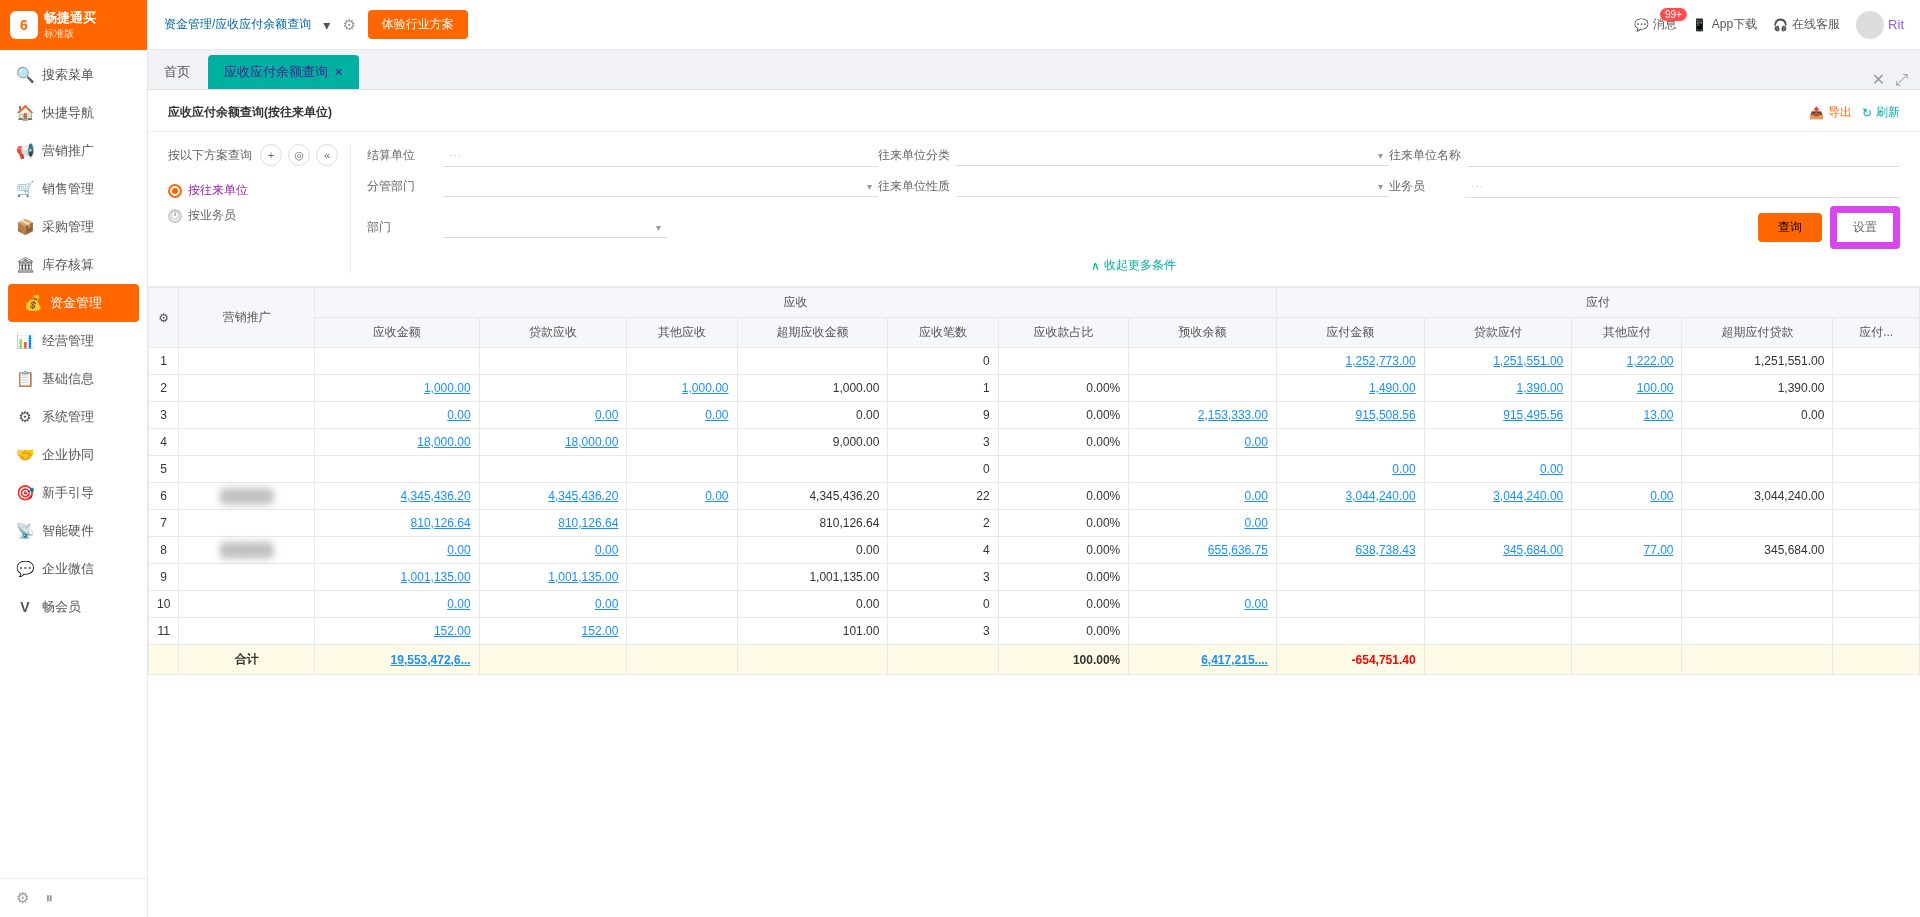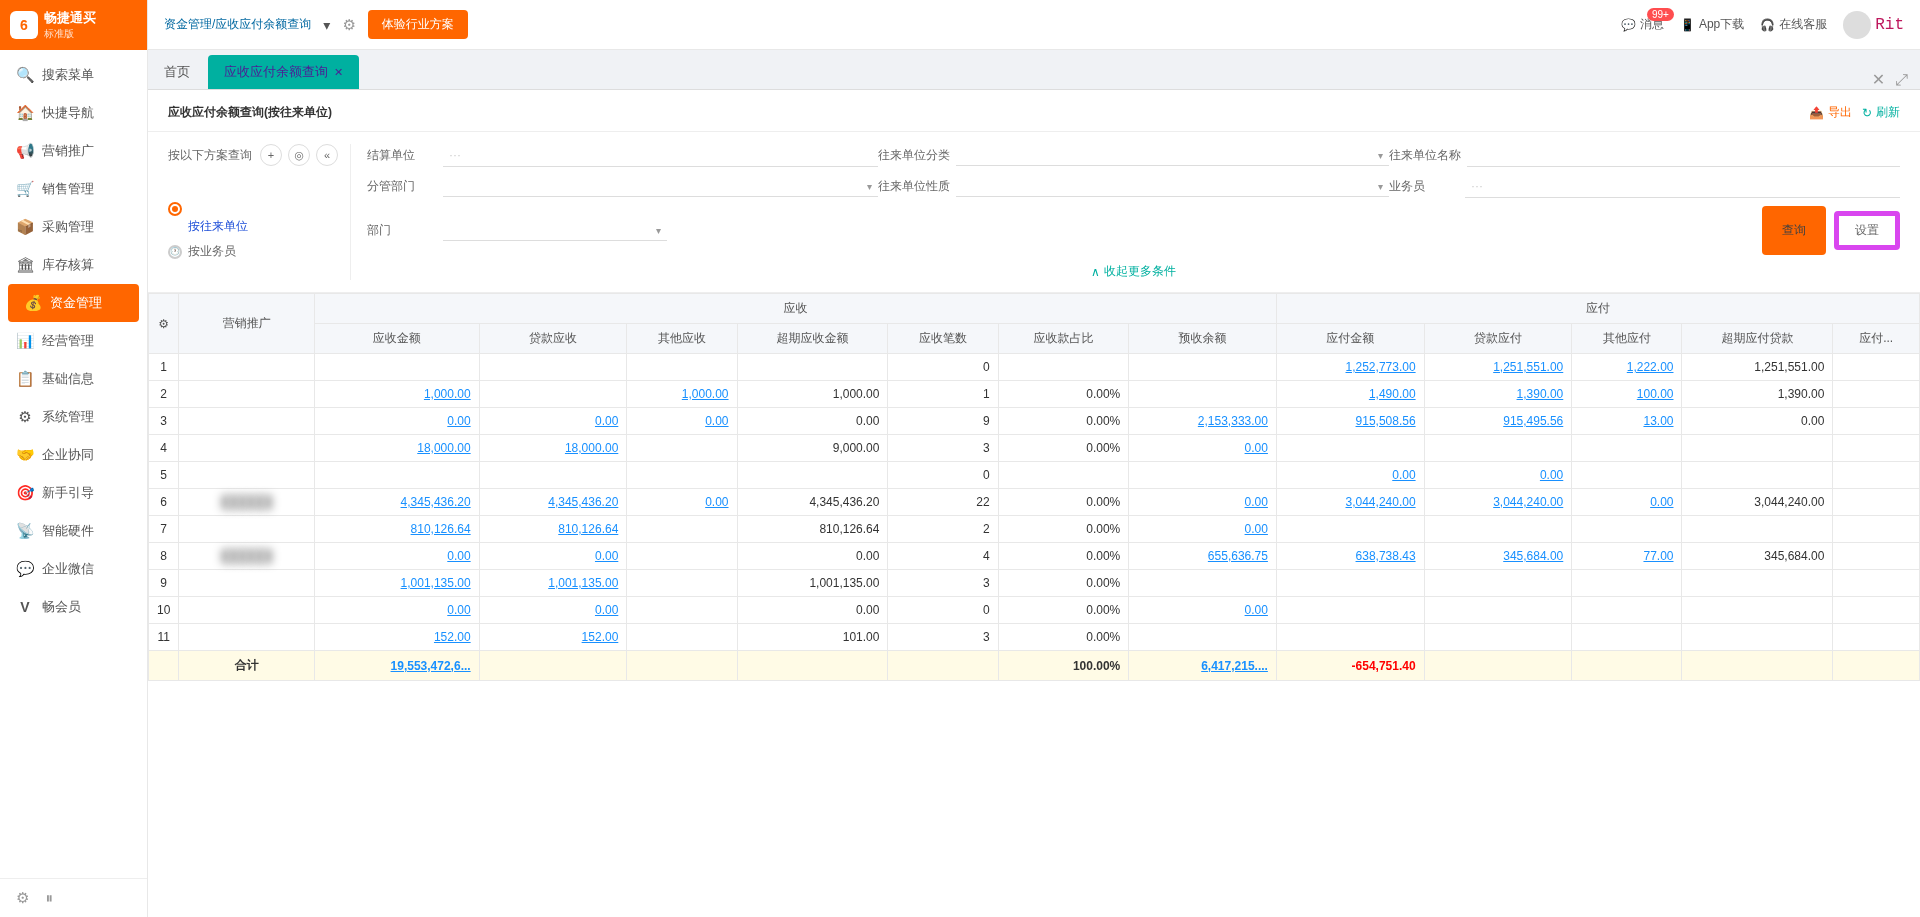--- a/index.html
+++ b/index.html
@@ -25,21 +25,21 @@
     
     .topbar { height: 50px; background: #fff; border-bottom: 1px solid #e8e8e8; display: flex; align-items: center; padding: 0 16px; gap: 12px; }
     .topbar-breadcrumb { color: #0369a1; font-size: 12px; }
     .topbar-dropdown { color: #555; font-size: 14px; cursor: pointer; }
     .topbar-gear { color: #999; font-size: 15px; cursor: pointer; }
     .topbar-cta { background: #ff6600; color: #fff; border: none; padding: 6px 14px; border-radius: 4px; font-size: 12px; cursor: pointer; }
     .topbar-right { margin-left: auto; display: flex; align-items: center; gap: 16px; }
     .topbar-icon-item { display: flex; align-items: center; gap: 4px; color: #555; font-size: 12px; cursor: pointer; position: relative; }
     .badge-red { background: #ff4d4f; color: #fff; font-size: 10px; border-radius: 10px; padding: 1px 5px; position: absolute; top: -8px; right: -10px; }
     .topbar-avatar { width: 28px; height: 28px; border-radius: 50%; background: #ccc; }
-    .topbar-username { color: #be185d; font-size: 16px; font-family: Liberation Mono, monospace; }
+    .topbar-username { color: #8b5cf6; font-size: 13px; }
 
     
     .tabbar { height: 40px; background: #f0f2f5; display: flex; align-items: flex-end; padding: 0 0 0 0; border-bottom: 1px solid #ddd; }
     .tab { padding: 8px 16px; background: #e0e0e0; color: #666; font-size: 13px; cursor: pointer; border-radius: 4px 4px 0 0; margin-right: 2px; display: flex; align-items: center; gap: 6px; }
     .tab.active { background: #00b0a0; color: #4c1d95; }
     .tab-home { background: #f0f2f5; color: #555; }
     .tab-close { font-size: 11px; cursor: pointer; }
 
     
     .content { flex: 1; overflow: auto; background: #f5f5f5; }
@@ -65,22 +65,22 @@
     .scheme-radio-clock { width: 14px; height: 14px; border-radius: 50%; border: 2px solid #ccc; display: flex; align-items: center; justify-content: center; color: #999; font-size: 8px; }
     .filter-row { display: flex; align-items: center; gap: 0; margin-bottom: 8px; }
     .filter-field { display: flex; align-items: center; gap: 6px; flex: 1; }
     .filter-field-label { color: #666; font-size: 12px; min-width: 70px; }
     .filter-input { flex: 1; border: none; border-bottom: 1px solid #ddd; padding: 4px 6px; font-size: 12px; outline: none; background: transparent; }
     .filter-select { flex: 1; display: flex; align-items: center; border: none; border-bottom: 1px solid #ddd; padding: 4px 6px; }
     .filter-select-text { flex: 1; color: #bbb; font-size: 12px; }
     .filter-select-arrow { color: #999; font-size: 10px; }
     .filter-dots { color: #ccc; font-size: 12px; }
     .collapse-btn { display: flex; align-items: center; justify-content: center; gap: 4px; color: #00b0a0; font-size: 12px; cursor: pointer; margin-top: 8px; }
-    .btn-query { background: #ff6600; color: #404040; border: none; padding: 16px 20px; border-radius: 4px; font-size: 12px; cursor: pointer; }
-    .btn-set { background: #fff; color: #666; border: 5px solid #d946ef; padding: 6px 16px; border-radius: 4px; font-size: 12px; cursor: pointer; }
+    .btn-query { background: #ff6600; color: #000000; border: none; padding: 6px 20px; border-radius: 4px; font-size: 12px; cursor: pointer; }
+    .btn-set { background: #fff; color: #666; border: 7px solid #d946ef; padding: 6px 16px; border-radius: 4px; font-size: 12px; cursor: pointer; }
 
     
     .table-wrapper { padding: 0 0 0 0; overflow: auto; }
     .data-table { width: 100%; border-collapse: collapse; font-size: 12px; }
     .data-table th, .data-table td { border: 1px solid #e8e8e8; padding: 6px 8px; text-align: center; white-space: nowrap; }
     .data-table th { background: #f5f7fa; color: #555; font-weight: normal; }
     .data-table td.text-right { text-align: right; }
     .data-table td.link { color: #1890ff; text-decoration: underline; cursor: pointer; }
     .data-table td.blurred { color: transparent; text-shadow: 0 0 6px #aaa; }
     .col-setting { width: 30px; }
@@ -244,21 +244,21 @@
               <div class="filter-scheme-icons">
                 <div class="filter-scheme-icon">+</div>
                 <div class="filter-scheme-icon">◎</div>
                 <div class="filter-scheme-icon">«</div>
               </div>
             </div>
             <div class="scheme-option">
               <div class="scheme-radio">
                 <div class="scheme-radio-dot"></div>
               </div>
-              <span style="color:#1d4ed8;margin-top:36px;">按往来单位</span>
+              <span style="color:#a21caf;">按往来单位</span>
             </div>
             <div class="scheme-option inactive">
               <div class="scheme-radio-clock">🕐</div>
               <span>按业务员</span>
             </div>
           </div>
 
           <div style="flex:1;">
 
             <div class="filter-row">

